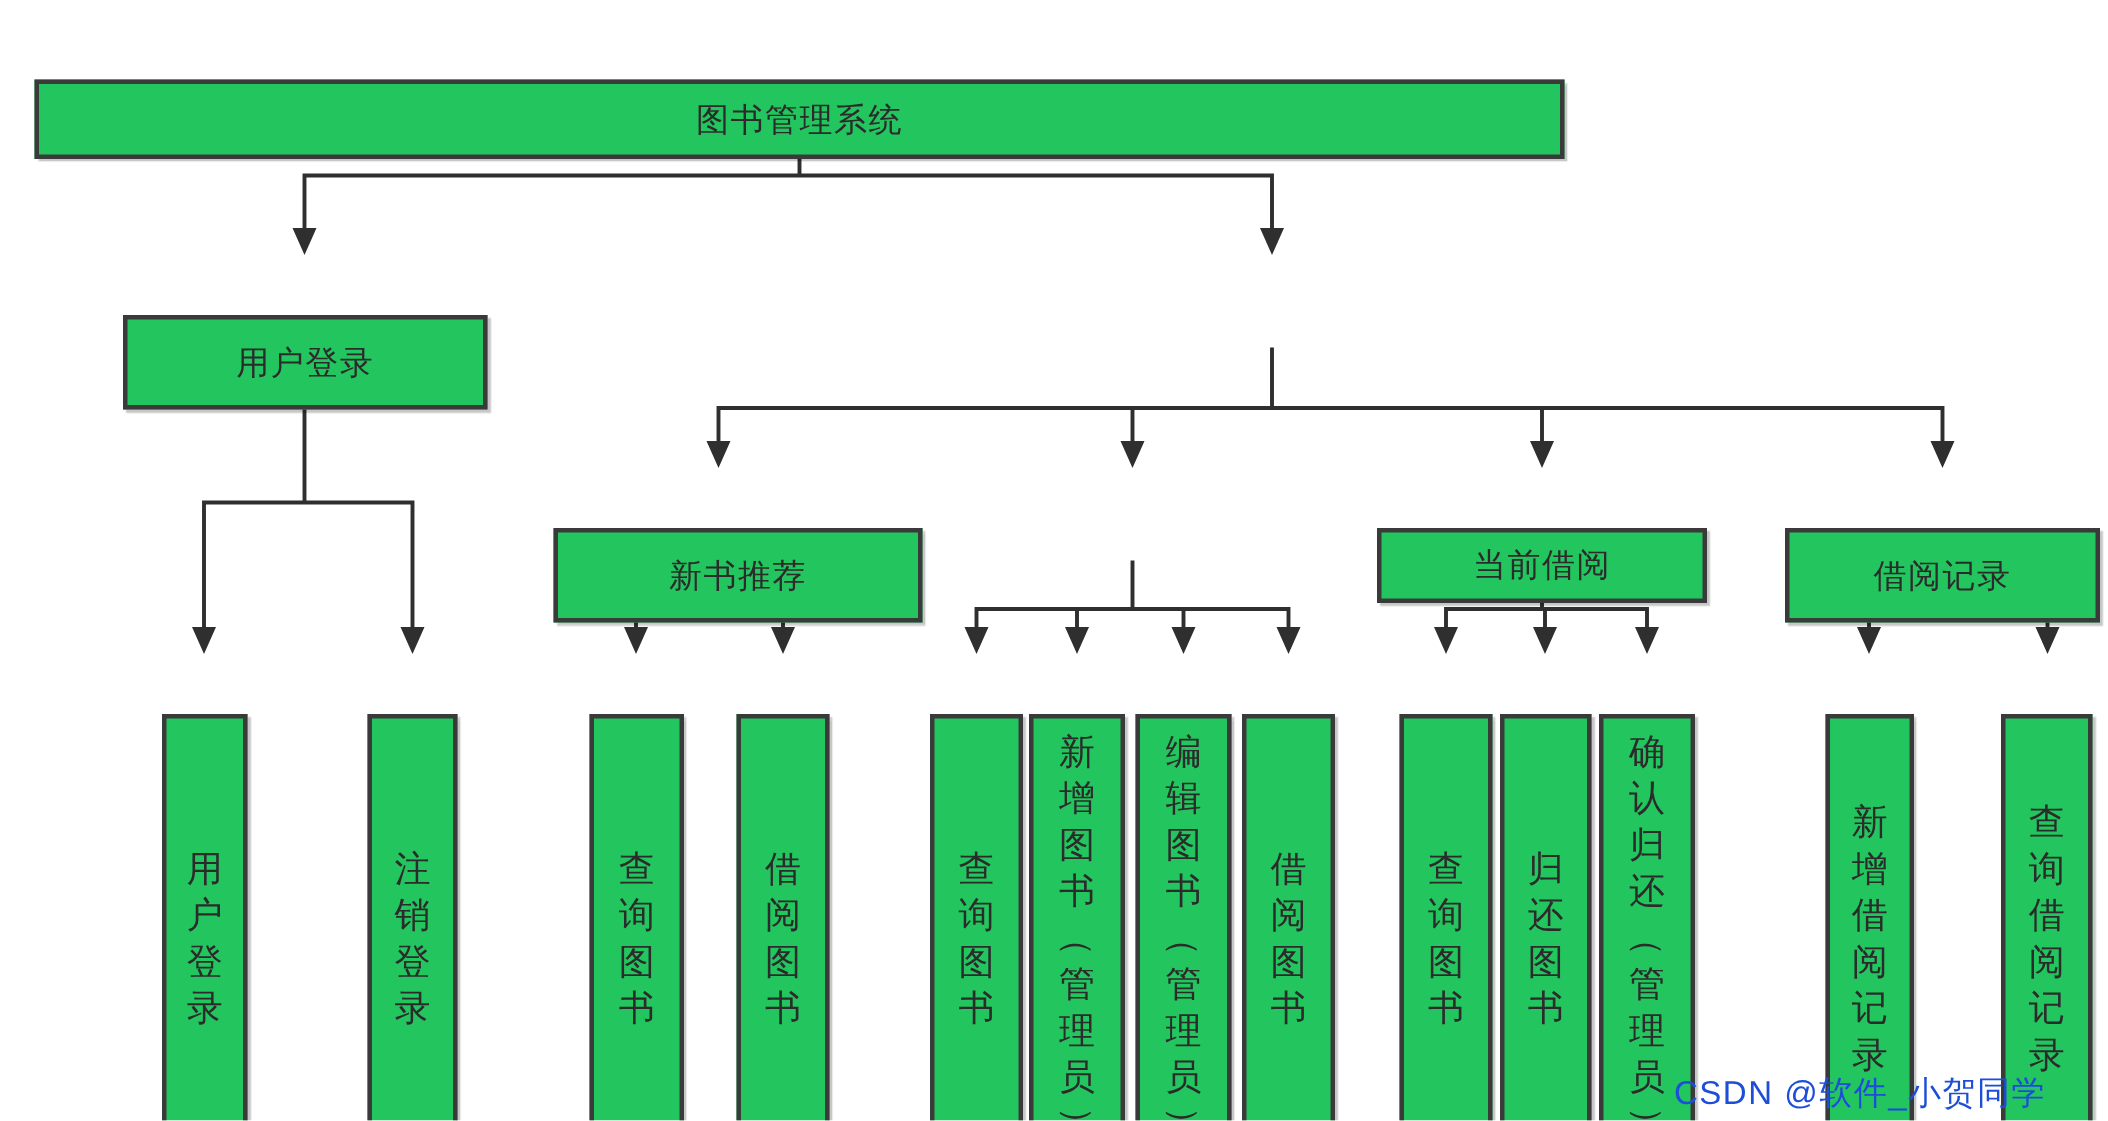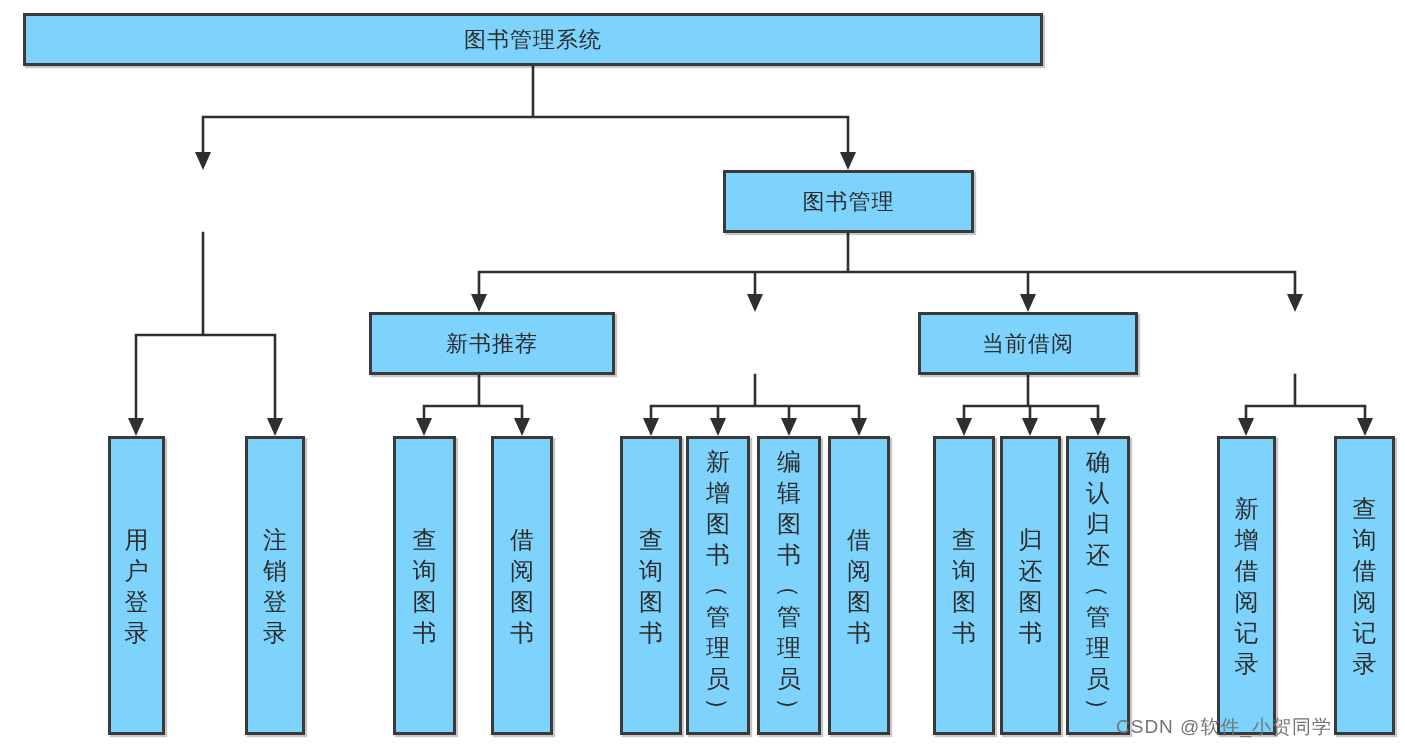--- a/index.html
+++ b/index.html
@@ -14,26 +14,27 @@
   #edges {
     position: absolute;
     left: 0; top: 0;
     width: 1405px; height: 747px;
     z-index: 1;
   }
   .node {
     position: absolute;
     box-sizing: border-box;
     border: 3px solid #3a3a3a;
-    background: #7dd3fc;
+    background: #22c55e;
     box-shadow: 2px 2px 1px rgba(0,0,0,0.22);
     z-index: 2;
     display: flex;
     align-items: center;
     justify-content: center;
+    margin-top: 40px;
   }
   .hbox span {
     font-size: 22px;
     color: #2b2b2b;
     letter-spacing: 1px;
     white-space: nowrap;
   }
   .vtext {
     display: flex;
     flex-direction: column;
@@ -48,22 +49,22 @@
     line-height: 31px;
     height: 31px;
     width: 100%;
     text-align: center;
   }
   .vchar.rot { transform: rotate(90deg); }
   #watermark {
     position: absolute;
     left: 1116px;
     top: 714px;
-    font-size: 19px;
-    color: #737373;
+    font-size: 22px;
+    color: #1d4ed8;
     z-index: 5;
     white-space: nowrap;
     letter-spacing: 1px;
   }
 </style>
 </head>
 <body>
 
 <div id="canvas">
 
@@ -88,29 +89,32 @@
     <path d="M956,418 h16 l-8,18 z M1022,418 h16 l-8,18 z M1090,418 h16 l-8,18 z" fill="#2f2f2f" stroke="none"></path>
 
     <path d="M1295,375 V406 M1246,406 H1365 M1246,406 V419 M1365,406 V419" stroke="#2f2f2f" stroke-width="2.6" fill="none" stroke-linecap="square"></path>
     <path d="M1238,418 h16 l-8,18 z M1357,418 h16 l-8,18 z" fill="#2f2f2f" stroke="none"></path>
   </svg>
 
   <div class="node hbox" style="left:23px;top:13px;width:1020px;height:53px">
     <span>图书管理系统</span>
   </div>
 
-  <div class="node hbox" style="left:723px;top:170px;width:251px;height:63px">
-    <span>图书管理</span>
+  <div class="node hbox" style="left:82px;top:170px;width:243px;height:63px">
+    <span>用户登录</span>
   </div>
 
   <div class="node hbox" style="left:369px;top:312px;width:246px;height:63px">
     <span>新书推荐</span>
   </div>
-  <div class="node hbox" style="left:918px;top:312px;width:220px;height:63px">
+  <div class="node hbox" style="left:918px;top:312px;width:220px;height:50px">
     <span>当前借阅</span>
+  </div>
+  <div class="node hbox" style="left:1190px;top:312px;width:210px;height:63px">
+    <span>借阅记录</span>
   </div>
 
   <div class="node" style="left:108px;top:436px;width:57px;height:299px">
     <div class="vtext">
         <div class="vchar">用</div>
         <div class="vchar">户</div>
         <div class="vchar">登</div>
         <div class="vchar">录</div>
       </div>
   </div>

